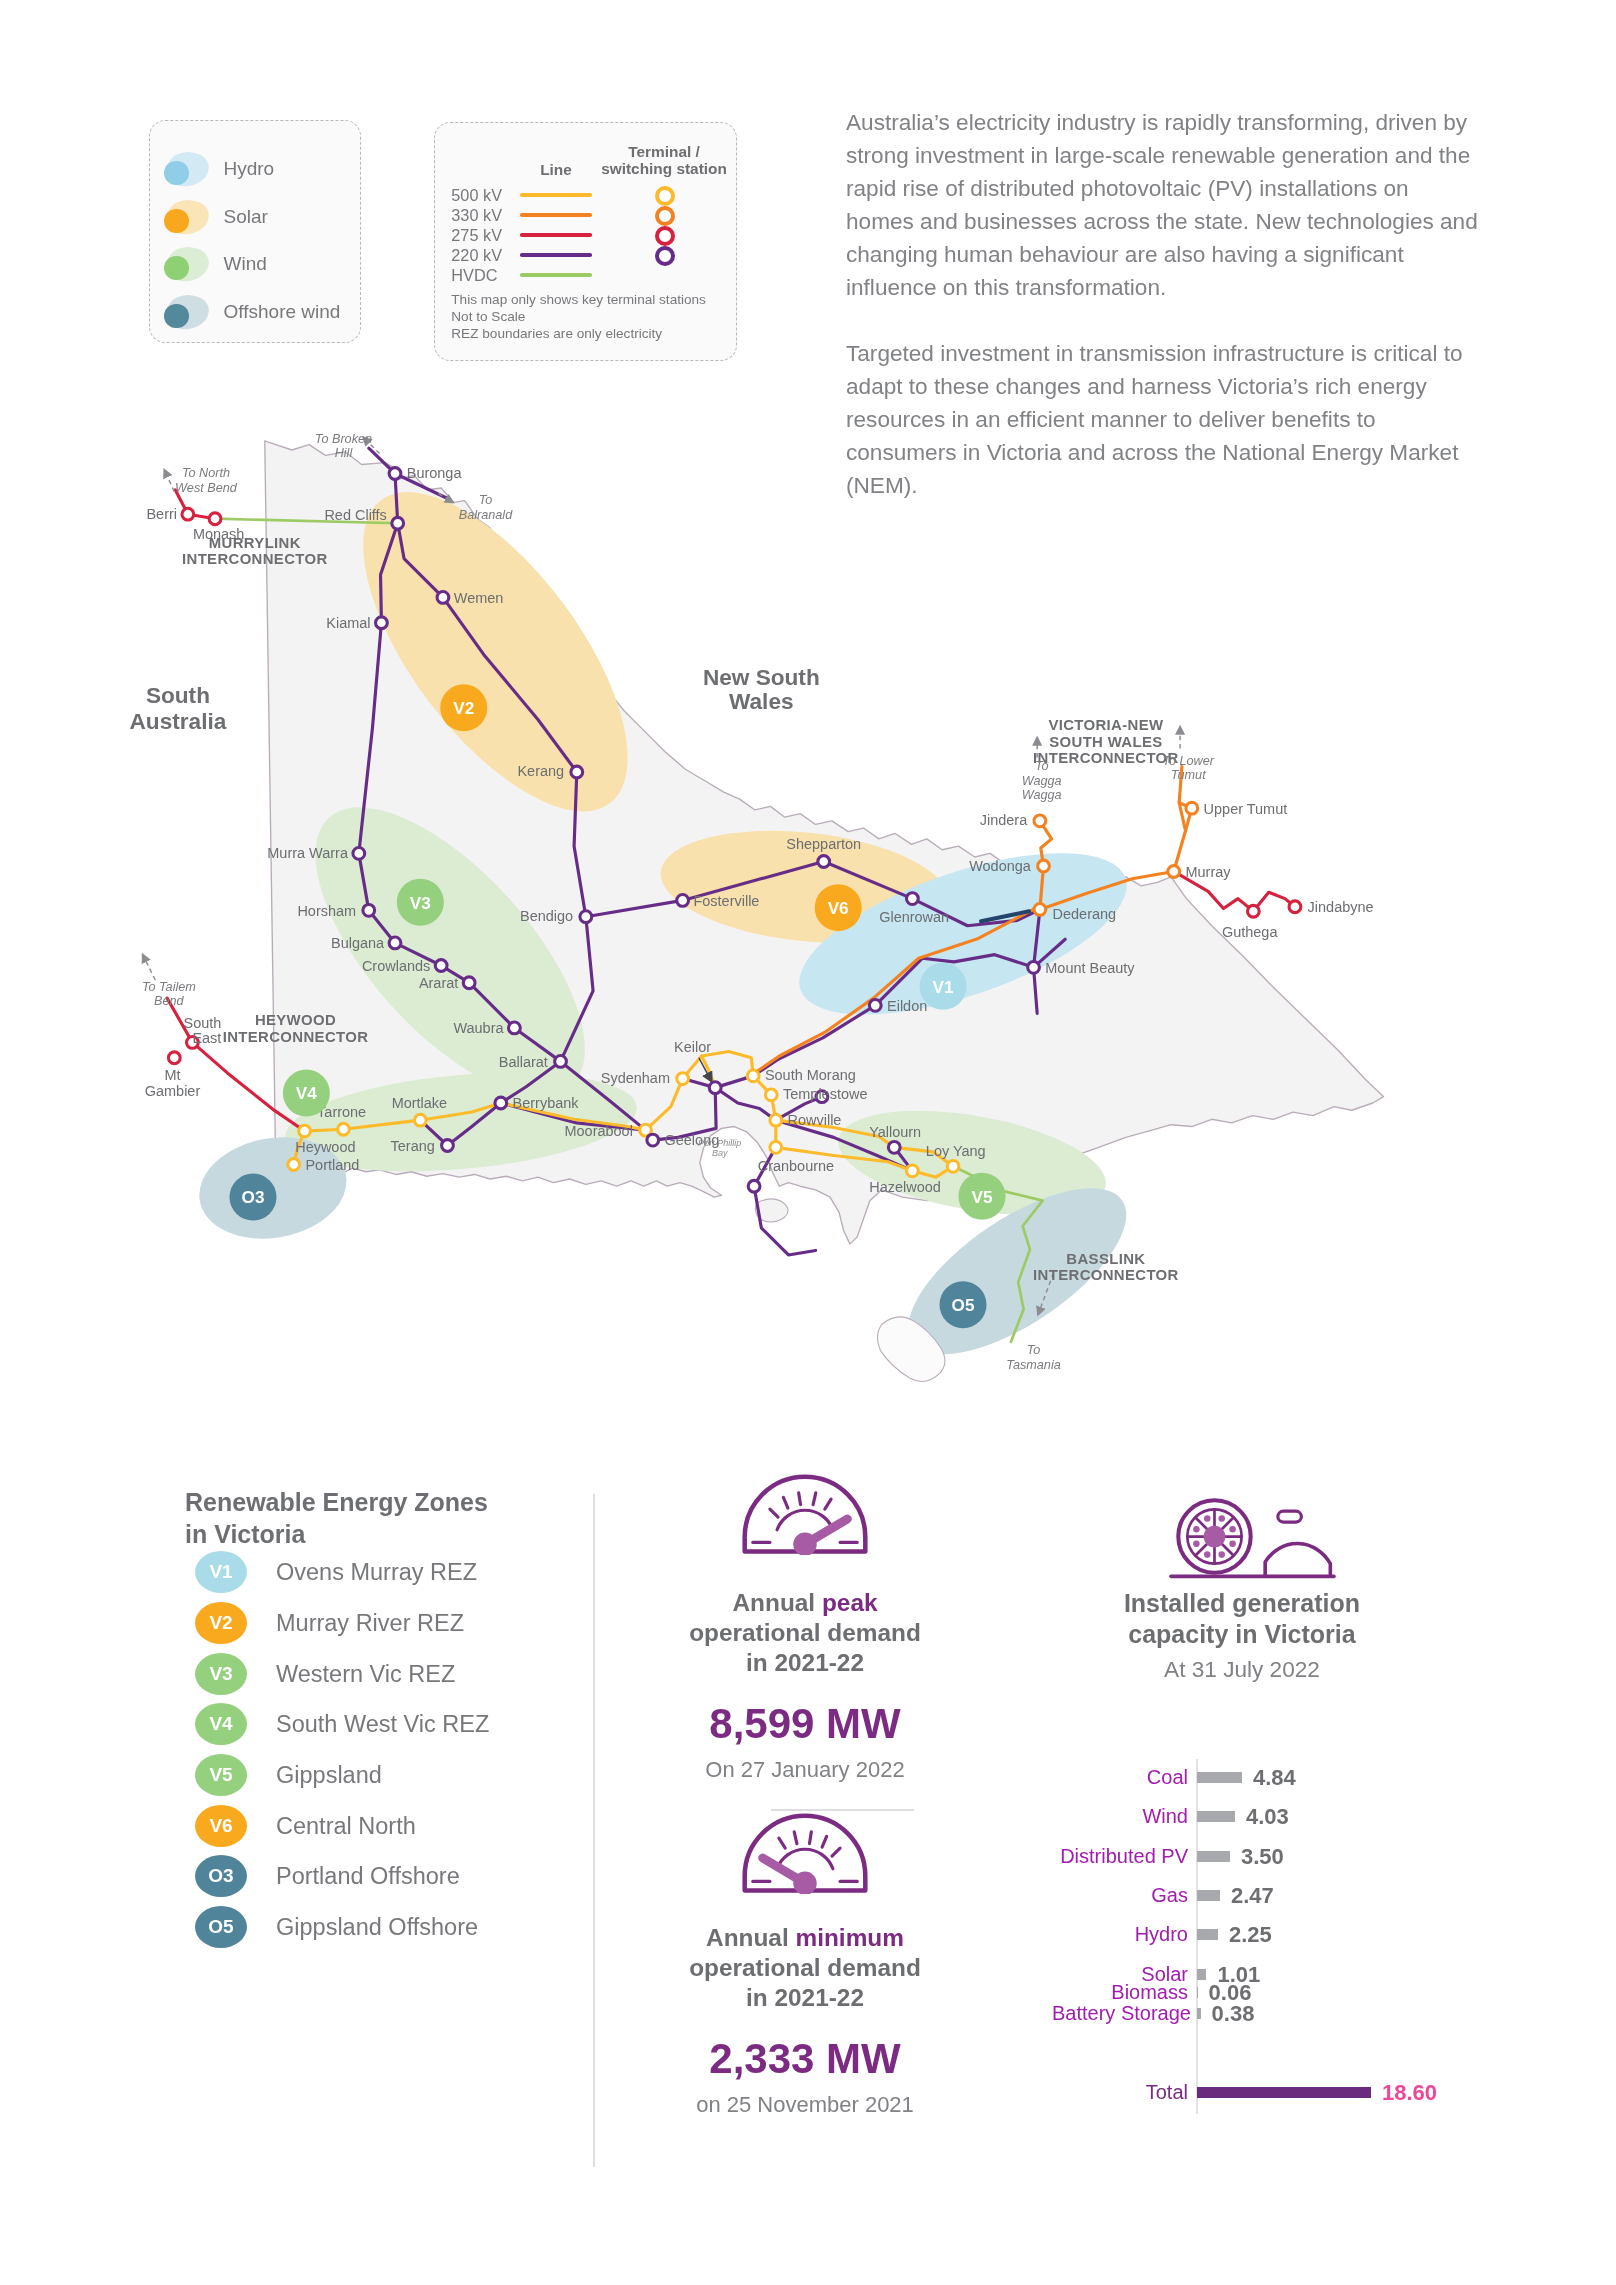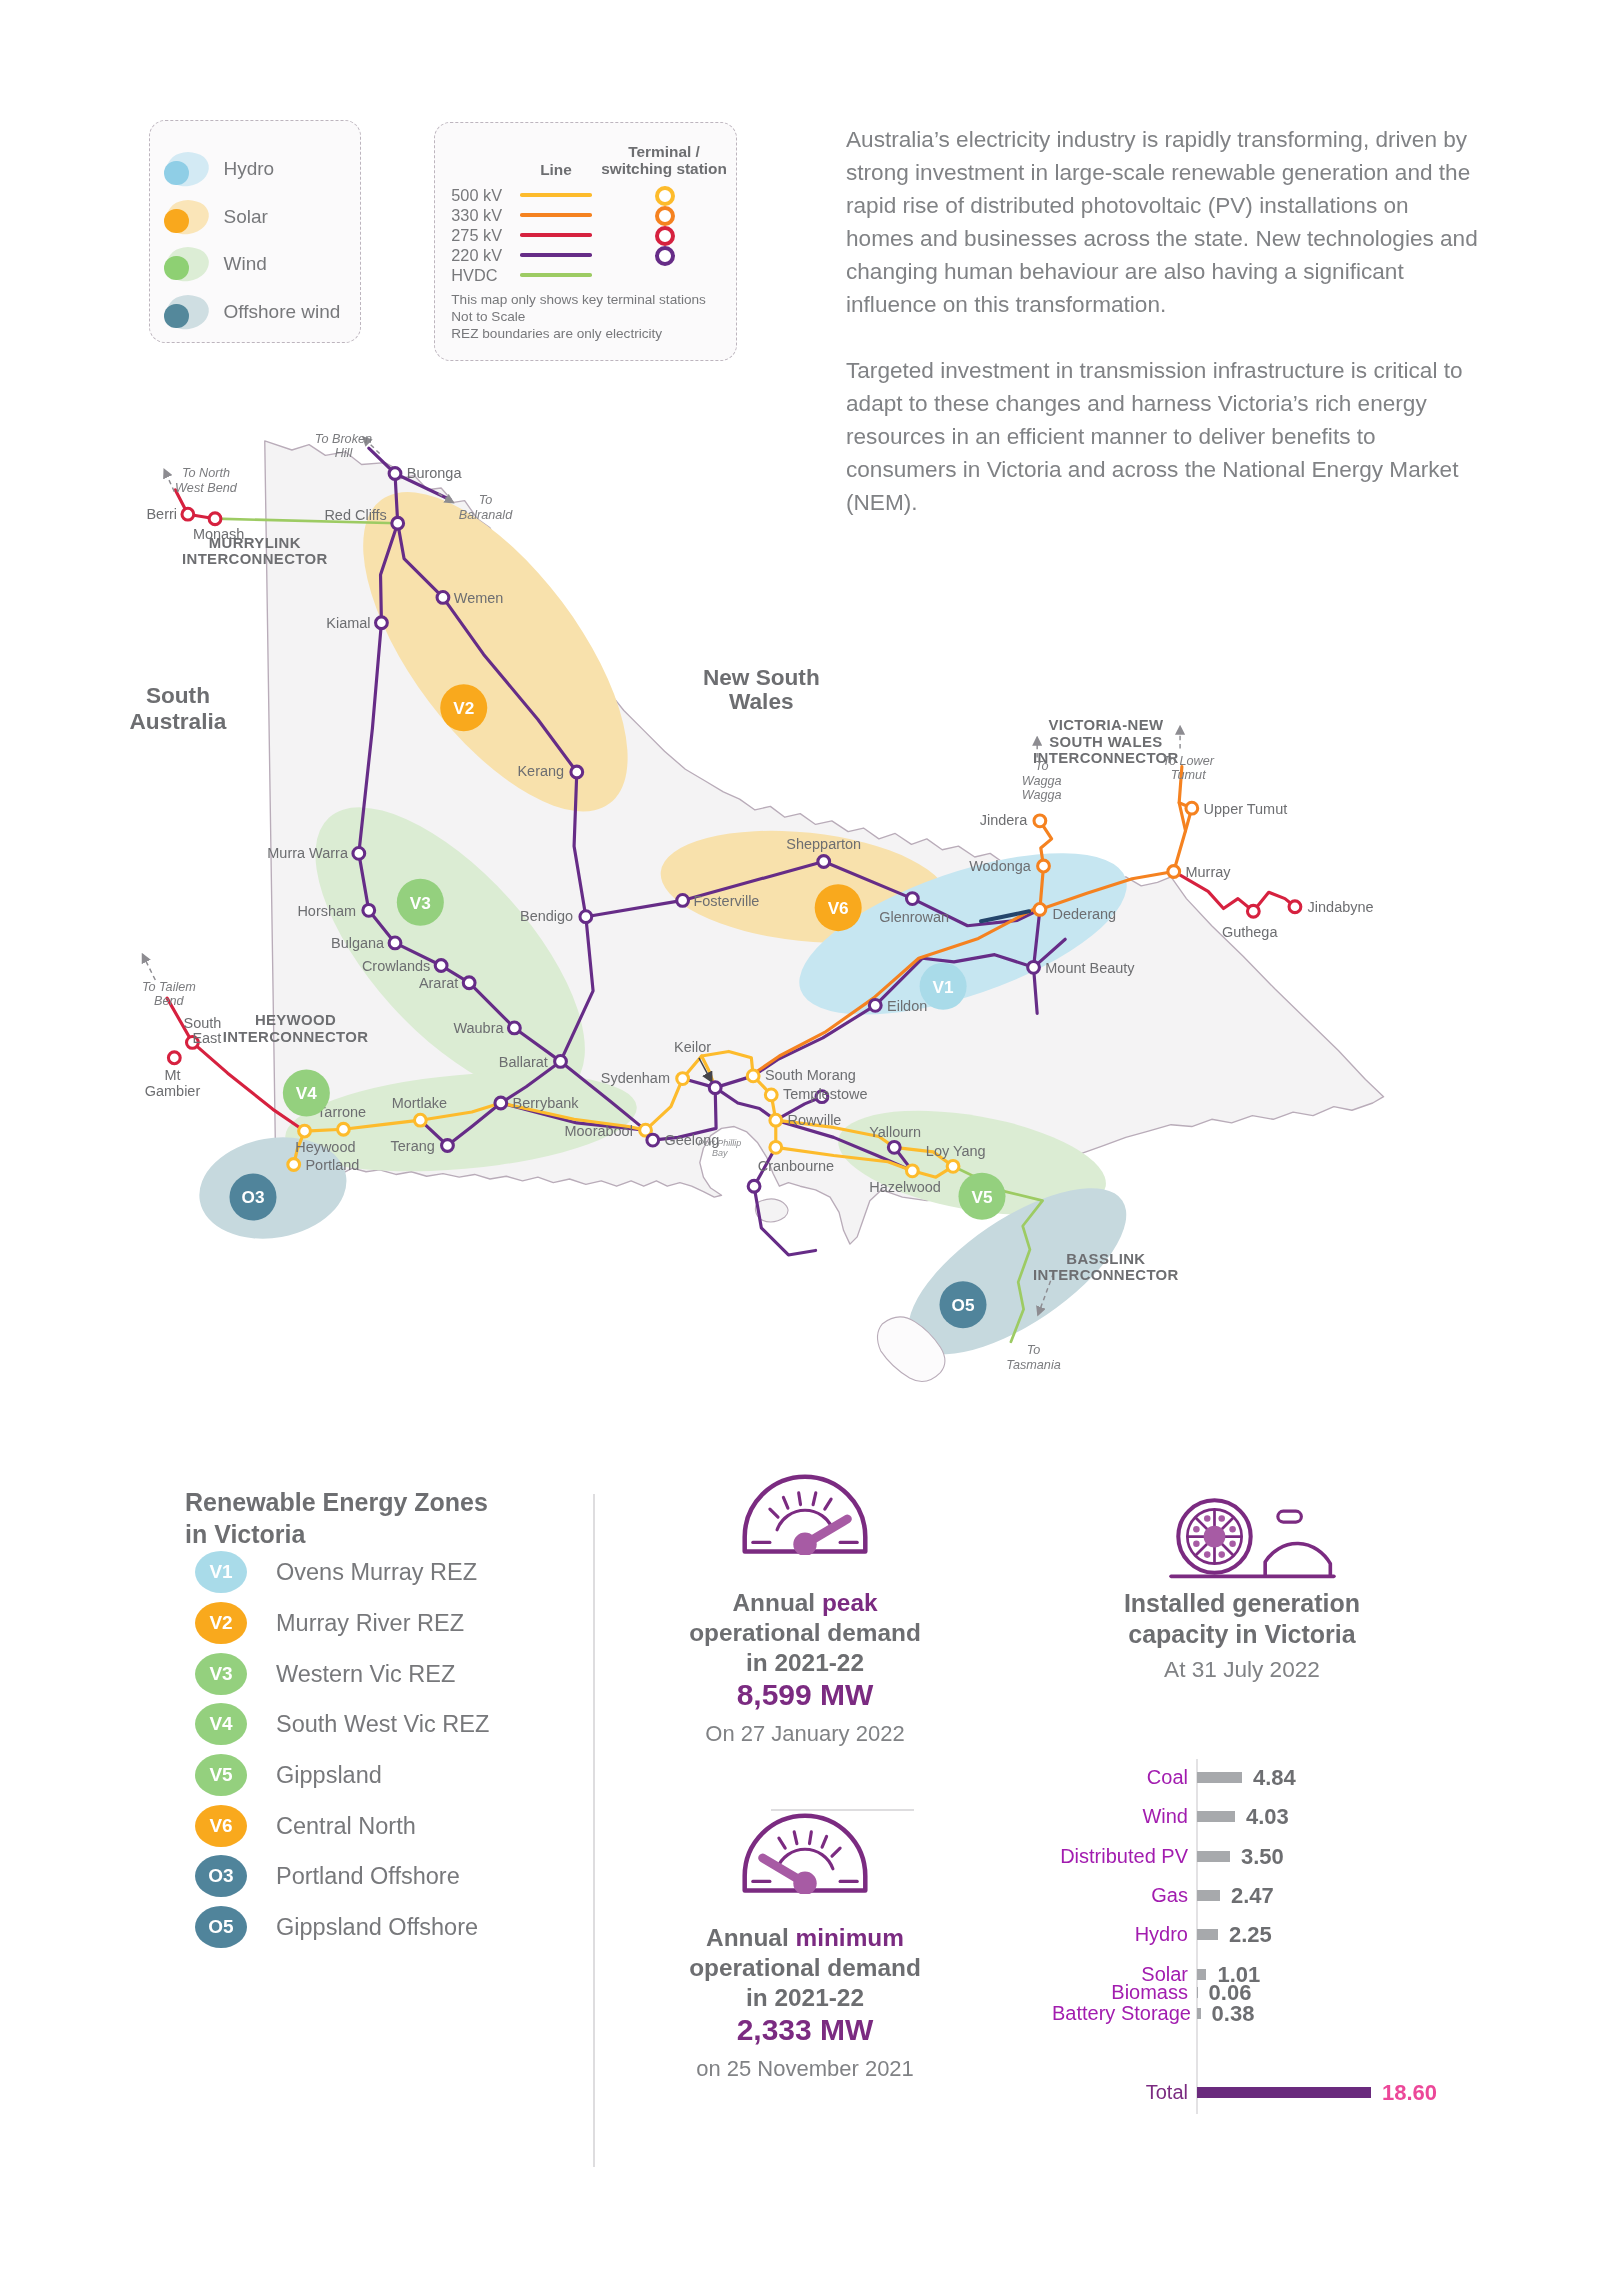--- a/index.html
+++ b/index.html
@@ -13,40 +13,40 @@
   .zl-blob .inner{position:absolute;left:-1.8px;top:9px;width:24.4px;height:24.4px;border-radius:50%;}
   .zl-label{font-size:19px;color:#77787B;}
   
   .ll-head{position:absolute;font-weight:bold;font-size:15.4px;color:#6D6E71;text-align:center;line-height:17px;}
   .ll-row{position:absolute;height:18px;}
   .ll-label{position:absolute;left:16.3px;top:0;width:65px;font-size:16.3px;color:#77787B;}
   .ll-line{position:absolute;left:85px;top:7.2px;width:72px;height:3.6px;border-radius:1.8px;}
   .ll-ring{position:absolute;left:220px;top:0;width:11.8px;height:11.8px;border-radius:50%;border:4.1px solid #000;background:#fff;}
   .ll-notes{position:absolute;left:16.3px;top:168px;font-size:13.6px;color:#77787B;line-height:17px;}
   
-  #intro{position:absolute;left:846px;top:123px;width:633px;color:#808285;font-size:22.6px;line-height:33px;}
+  #intro{position:absolute;left:846px;top:106px;width:633px;color:#808285;font-size:22.6px;line-height:33px;}
   #intro p{margin:0 0 33px 0;}
   
   text{font-family:"Liberation Sans",sans-serif;}
   .st{font-size:16px;fill:#6D6E71;}
   .ann{font-size:14px;font-style:italic;fill:#7B7C7F;}
   .icx{font-weight:bold;font-size:16.5px;fill:#6D6E71;letter-spacing:.4px;}
   .rgn{font-weight:bold;font-size:25px;fill:#6D6E71;}
   .wtr{font-size:10px;font-style:italic;fill:#8E8F92;}
   .bdg{font-weight:bold;font-size:19px;fill:#ffffff;}
   
   #rez-title{position:absolute;left:185px;top:1486px;font-weight:bold;font-size:25px;line-height:32px;color:#6D6E71;}
   .rez-item{position:absolute;left:195px;height:42px;display:flex;align-items:center;}
   .rez-badge{width:52px;height:42px;border-radius:50%;display:flex;align-items:center;justify-content:center;color:#fff;font-weight:bold;font-size:19px;flex:0 0 auto;}
   .rez-label{margin-left:29px;font-size:23.5px;color:#77787B;white-space:nowrap;}
   
   .stat{position:absolute;left:642px;width:326px;text-align:center;}
   .stat-title{font-weight:bold;font-size:24.4px;line-height:30px;color:#6D6E71;}
   .hl{color:#7B2B81;}
-  .stat-value{font-weight:bold;font-size:30px;color:#7B2B81;margin-top:0;}
+  .stat-value{font-weight:bold;font-size:42px;color:#7B2B81;margin-top:22px;}
   .stat-date{font-size:22px;color:#808285;margin-top:9px;}
   
   #cap-text{position:absolute;left:1052px;top:1588px;width:380px;text-align:center;}
   #cap-title{font-weight:bold;font-size:25px;line-height:31px;color:#6D6E71;}
   #cap-value{font-weight:bold;font-size:47px;color:#7B2B81;margin-top:7.2px;}
   #cap-date{font-size:22.6px;color:#808285;margin-top:7.2px;}
   .crow{position:absolute;left:1052px;height:27px;display:flex;align-items:center;}
   .crow .clabel{width:136px;text-align:right;font-size:20px;color:#a21caf;white-space:nowrap;flex:0 0 auto;}
   .crow .cbar{height:11.8px;margin-left:9px;flex:0 0 auto;}
   .crow .cval{margin-left:11px;font-weight:bold;font-size:22px;color:#6D6E71;}

